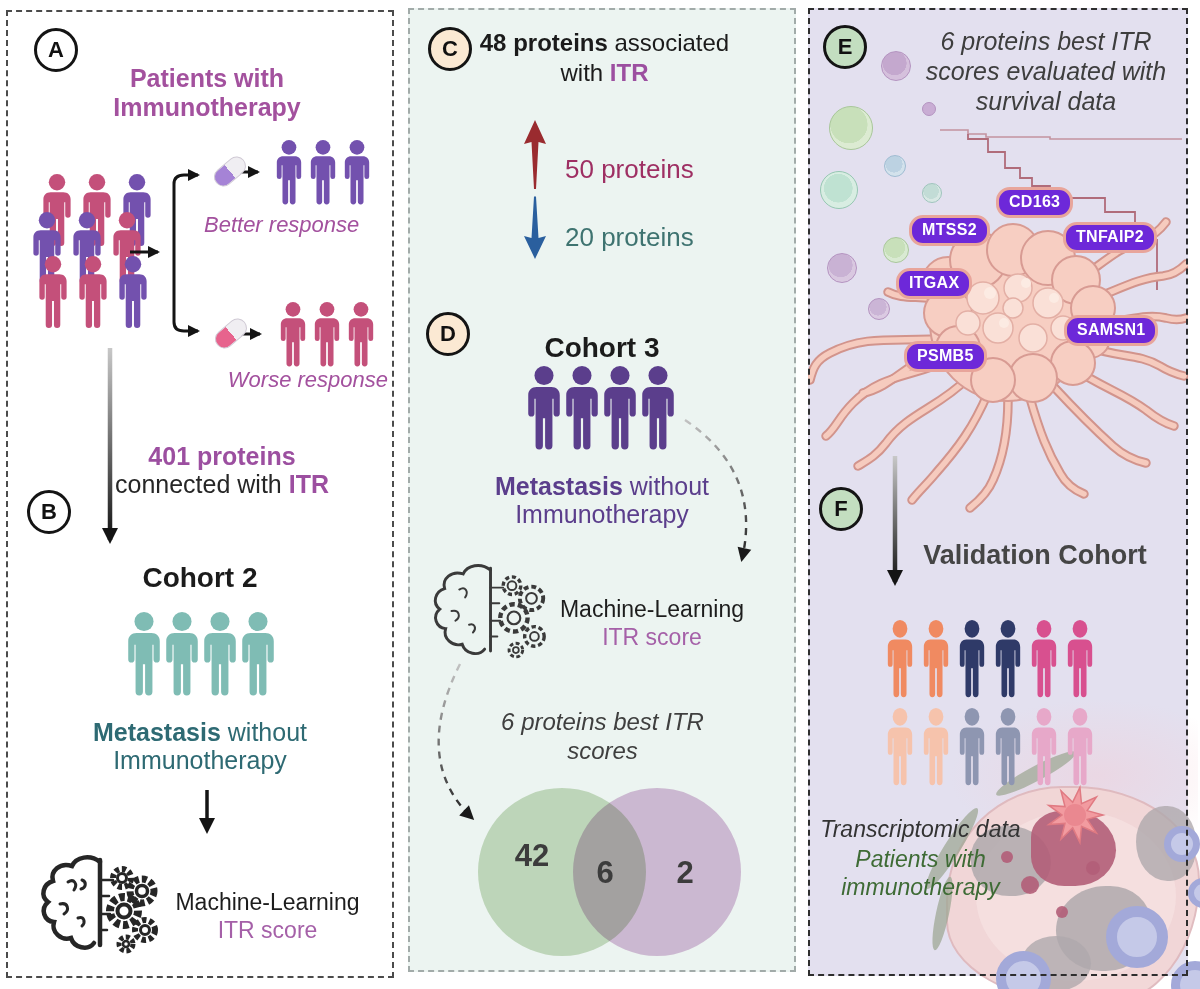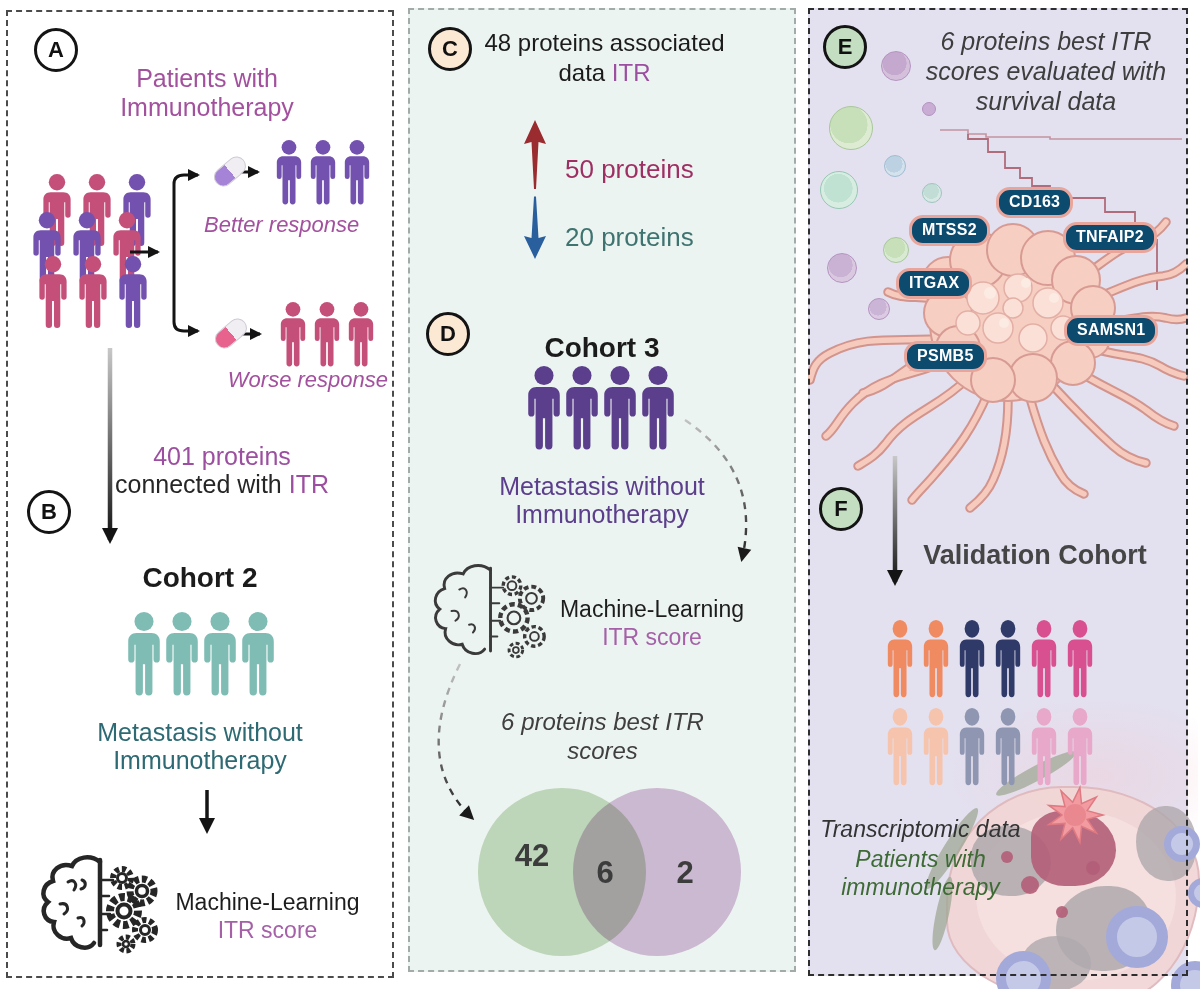--- a/index.html
+++ b/index.html
@@ -9,36 +9,36 @@
   .panel-left{left:6px;top:10px;width:388px;height:968px;background:#fff;border:2px dashed #4b4b4b;}
   .panel-mid{left:408px;top:8px;width:388px;height:964px;background:#ECF4F1;border:2px dashed #A2ABA9;}
   .panel-right{left:808px;top:8px;width:380px;height:968px;background:#E3E0EF;}
   .border-r{position:absolute;inset:0;border:2px dashed #2E2E2E;pointer-events:none;z-index:30;}
   .abs{position:absolute;}
   .badge{position:absolute;width:44px;height:44px;border:3px solid #141414;border-radius:50%;
          background:#fff;display:flex;align-items:center;justify-content:center;
          font-weight:700;font-size:22px;color:#111;z-index:12;box-sizing:border-box;}
   .badge-cream{background:#FBE9D3;} .badge-green{background:#C3DEC0;}
   .ttl{font-weight:700;font-size:28px;color:#1b1b1b;text-align:center;}
-  .bold{font-weight:400;} .dark{color:#262626;}
+  .bold{font-weight:700;} .dark{color:#262626;}
   .purple{color:#9C4FA0;} .mag{color:#A3519E;} .itrp{color:#A560A8;}
   .tealtx{color:#2E6A73;} .purptx{color:#5B3E8C;}
   .ital{font-style:italic;}
   .ctr{text-align:center;}
   .person{display:block;flex:0 0 auto;}
   .p-row{position:absolute;display:flex;}
   .overlay{position:absolute;left:0;top:0;z-index:2;pointer-events:none;}
   .pill-cap{position:absolute;width:36px;height:19px;border-radius:10px;
             border:1px solid #cfc9d4;box-sizing:border-box;transform:rotate(-40deg);z-index:3;}
   .pill-cap.top{background:linear-gradient(90deg,#A583D6 50%,#F0EEF2 50%);}
   .pill-cap.bot{background:linear-gradient(90deg,#E7638D 50%,#F0EEF2 50%);}
   .venn{position:absolute;width:168px;height:168px;border-radius:50%;mix-blend-mode:multiply;z-index:3;}
   .venn-g{background:#AECB9F;opacity:.62;} .venn-p{background:#C79BC8;opacity:.62;}
   .vnum{position:absolute;font-weight:700;font-size:31px;color:#3C3C3C;z-index:4;}
-  .pillp{position:absolute;background:#0c4a6e;color:#fff;font-weight:700;font-size:16px;
+  .pillp{position:absolute;background:#6d28d9;color:#fff;font-weight:700;font-size:16px;
          padding:3px 10px 4px;border-radius:14px;border:3px solid #E8A59B;z-index:8;letter-spacing:.3px;}
   .cell{position:absolute;border-radius:50%;z-index:2;}
   .tissue{position:absolute;left:128px;top:758px;width:266px;height:235px;z-index:1;}
   .tb{position:absolute;}
   .cap-line{position:absolute;font-size:23px;font-style:italic;z-index:6;text-align:center;}
   .greencap{color:#3E6B35;}
 </style>
 </head>
 <body>
 
@@ -200,21 +200,21 @@
     <div class="abs ctr" style="left:157px;width:205px;top:876px;font-size:23px;line-height:28px">
       <div style="color:#1d1d1d">Machine-Learning</div>
       <div class="itrp">ITR score</div>
     </div>
   </div>
 
   <div class="panel panel-mid">
     <div class="badge badge-cream" style="left:18px;top:17px">C</div>
     <div class="abs ctr" style="left:50px;right:45px;top:18px;font-size:24px;line-height:30px;color:#1b1b1b">
       <div><span class="bold">48 proteins</span><span> associated</span></div>
-      <div><span>data </span><span class="purple bold">ITR</span></div>
+      <div><span>with </span><span class="purple bold">ITR</span></div>
     </div>
 
     <svg class="overlay" width="384" height="960" viewBox="0 0 384 960">
       <defs>
         <marker id="ahM" markerUnits="userSpaceOnUse" markerWidth="18" markerHeight="18" refX="13" refY="9" orient="auto">
           <path d="M2 2 L16 9 L2 16 Z" fill="#1a1a1a"></path>
         </marker>
         <linearGradient id="gD1" x1="275" y1="410" x2="333" y2="555" gradientUnits="userSpaceOnUse">
           <stop offset="0" stop-color="#C2C2C2"></stop>
             <stop offset="1" stop-color="#1f1f1f"></stop>

